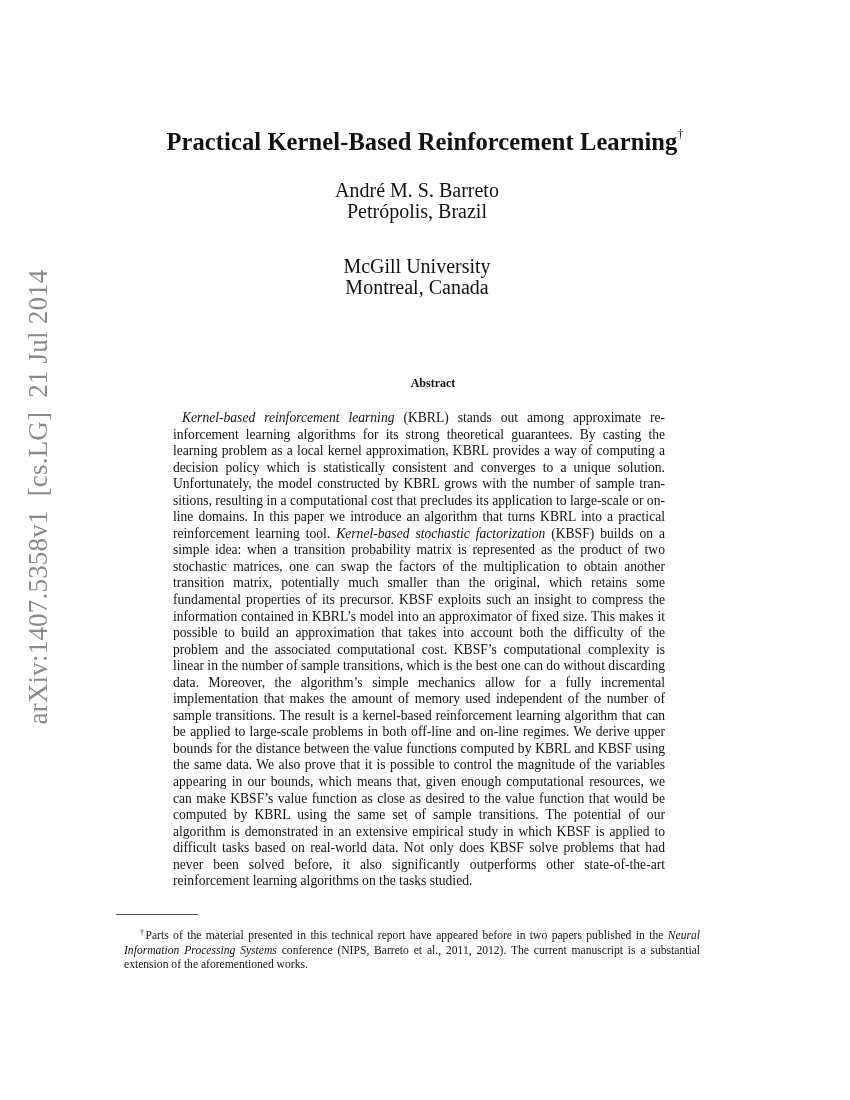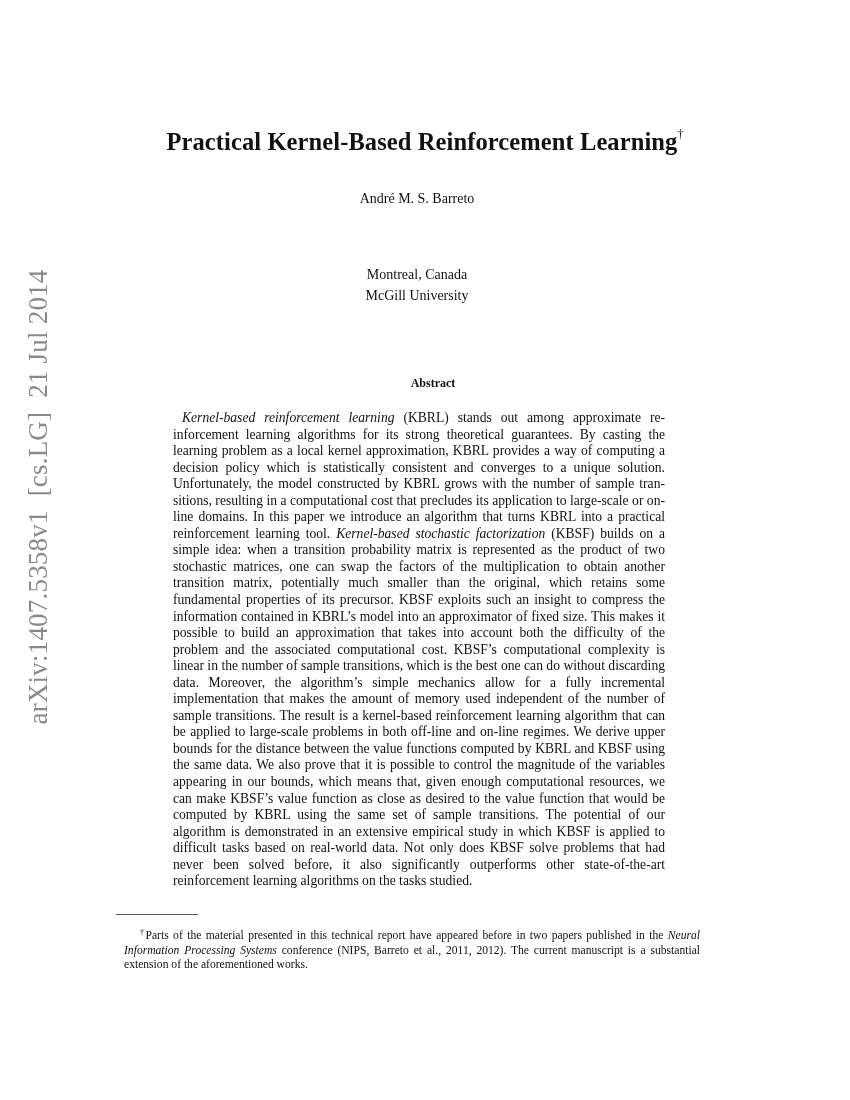--- a/index.html
+++ b/index.html
@@ -18,21 +18,21 @@
     }
     .arxiv-stamp span { margin-right: 14px; }
     .title {
       position: absolute; left: 0; right: 0; top: 127px;
       text-align: center; font-family: "Liberation Serif", serif;
       font-weight: bold; font-size: 24.5px; letter-spacing: 0.1px;
     }
     .title sup { font-size: 12px; font-weight: normal; vertical-align: 12px; }
     .author-block {
       position: absolute; left: 0; right: 16px; text-align: center;
-      font-family: "Liberation Serif", serif; font-size: 14px; line-height: 21px; margin-top: 8px;
+      font-family: "Liberation Serif", serif; font-size: 20px; line-height: 21px;
     }
     .ab1 { top: 180px; }
     .ab2 { top: 256px; }
     .abstract-heading {
       position: absolute; left: 16px; right: 0; top: 376px; text-align: center;
       font-family: "Liberation Serif", serif; font-weight: bold; font-size: 12px;
     }
     .abstract-body {
       position: absolute; left: 167px; width: 504px; top: 404px;
       font-family: "Liberation Serif", serif; font-size: 13.6px; line-height: 16.55px;
@@ -58,25 +58,26 @@
 <div class="arxiv-stamp">
   <span>arXiv:1407.5358v1</span><span>[cs.LG]</span><span>21 Jul 2014</span>
 </div>
 
 <div class="title">
   <span>Practical Kernel-Based Reinforcement Learning</span><sup>†</sup>
 </div>
 
 <div class="author-block ab1">
   <div>André M. S. Barreto</div>
+  <div>Petrópolis, Brazil</div>
 </div>
 
 <div class="author-block ab2">
+  <div>McGill University</div>
   <div>Montreal, Canada</div>
-  <div>McGill University</div>
 </div>
 
 <div class="abstract-heading">Abstract</div>
 
 <div class="abstract-body">
   <p><em>Kernel-based reinforcement learning</em><span> (KBRL) stands out among approximate re­inforcement learning algorithms for its strong theoretical guarantees. By casting the learning problem as a local kernel approximation, KBRL provides a way of computing a decision policy which is statistically consistent and converges to a unique solution. Unfortunately, the model constructed by KBRL grows with the number of sample tran­sitions, resulting in a computational cost that precludes its application to large-scale or on-line domains. In this paper we introduce an algorithm that turns KBRL into a practical reinforcement learning tool. </span><em>Kernel-based stochastic factorization</em><span> (KBSF) builds on a simple idea: when a transition probability matrix is represented as the product of two stochastic matrices, one can swap the factors of the multiplication to obtain another transition matrix, potentially much smaller than the original, which retains some fundamental properties of its precursor. KBSF exploits such an insight to compress the information contained in KBRL’s model into an approximator of fixed size. This makes it possible to build an approximation that takes into account both the difficulty of the problem and the associated computational cost. KBSF’s compu­tational complexity is linear in the number of sample transitions, which is the best one can do without discarding data. Moreover, the algorithm’s simple mechanics allow for a fully incremental implementation that makes the amount of memory used indepen­dent of the number of sample transitions. The result is a kernel-based reinforcement learning algorithm that can be applied to large-scale problems in both off-line and on-line regimes. We derive upper bounds for the distance between the value functions computed by KBRL and KBSF using the same data. We also prove that it is possible to control the magnitude of the variables appearing in our bounds, which means that, given enough computational resources, we can make KBSF’s value function as close as desired to the value function that would be computed by KBRL using the same set of sample transitions. The potential of our algorithm is demonstrated in an extensive empirical study in which KBSF is applied to difficult tasks based on real-world data. Not only does KBSF solve problems that had never been solved before, it also sig­nificantly outperforms other state-of-the-art reinforcement learning algorithms on the tasks studied.</span></p>
 </div>
 
 <div class="footnote-rule"></div>
 

